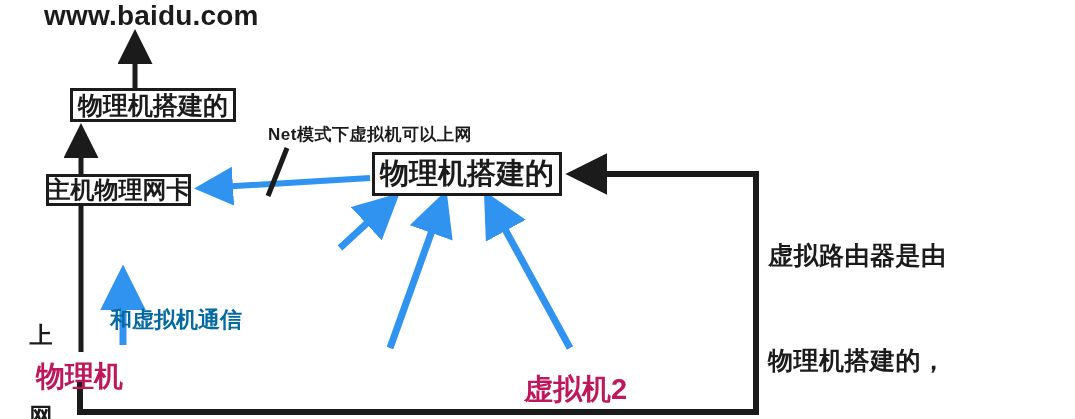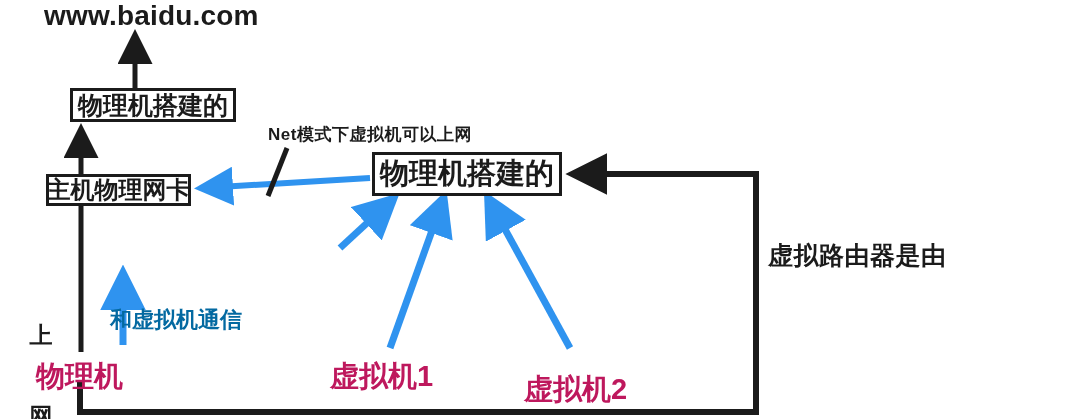--- a/index.html
+++ b/index.html
@@ -144,31 +144,31 @@
 
 
   <div class="node" id="node-virtual-router">物理机搭建的</div>
 
   <div class="txt" id="note-net-mode">
     <div>Net模式下虚拟机可以上网</div>
   </div>
 
   <div class="txt" id="note-virtual-router-desc">
     <div>虚拟路由器是由</div>
+    <div>物理机搭建的，</div>
     
     
     
   </div>
 
   <div class="txt" id="label-uplink">
     <div>上</div>
     <div>网</div>
   </div>
 
   <div id="label-vm-comm">和虚拟机通信</div>
 
   <div class="red-label" id="label-physical-machine">物理机</div>
 
-  <div class="red-label" id="label-vm1">虚拟机1</div>
 
   <div class="red-label" id="label-vm2">虚拟机2</div>
 
 </div>
 
 </body></html>

